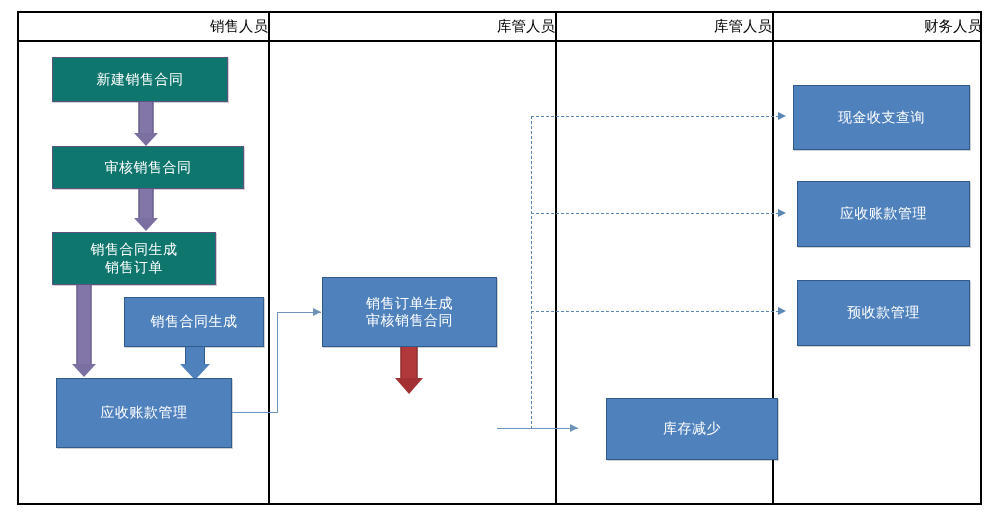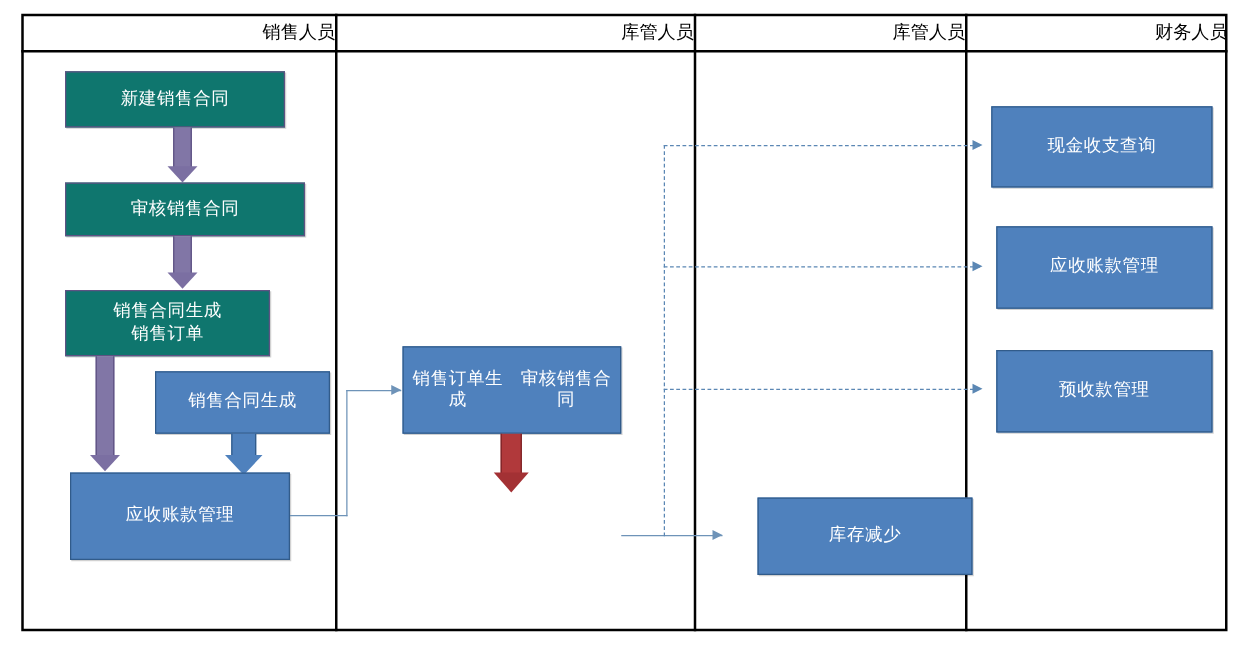--- a/index.html
+++ b/index.html
@@ -116,21 +116,21 @@
 
   <div class="box box-blue" style="left:56px;top:378px;width:176px;height:70px;">
     <span>应收账款管理</span>
   </div>
 
   <div class="ln ln-h" style="left:232px;top:412px;width:46px;"></div>
   <div class="ln ln-v" style="left:277px;top:312px;height:101px;"></div>
   <div class="ln ln-h" style="left:277px;top:312px;width:44px;"></div>
   <div class="tip" style="left:313px;top:308px;"></div>
 
-  <div class="box box-blue" style="left:322px;top:277px;width:175px;height:70px;flex-direction:row;">
+  <div class="box box-blue" style="left:322px;top:277px;width:175px;height:70px;flex-direction:column;">
     <span>销售订单生成</span>
     <span>审核销售合同</span>
   </div>
 
   <div class="barrow ba-red" style="left:385px;top:347px;width:48px;height:48px;">
     <div class="shaft" style="top:0;width:15px;height:32px;"></div>
     <div class="head" style="top:31px;"></div>
   </div>
 
 

